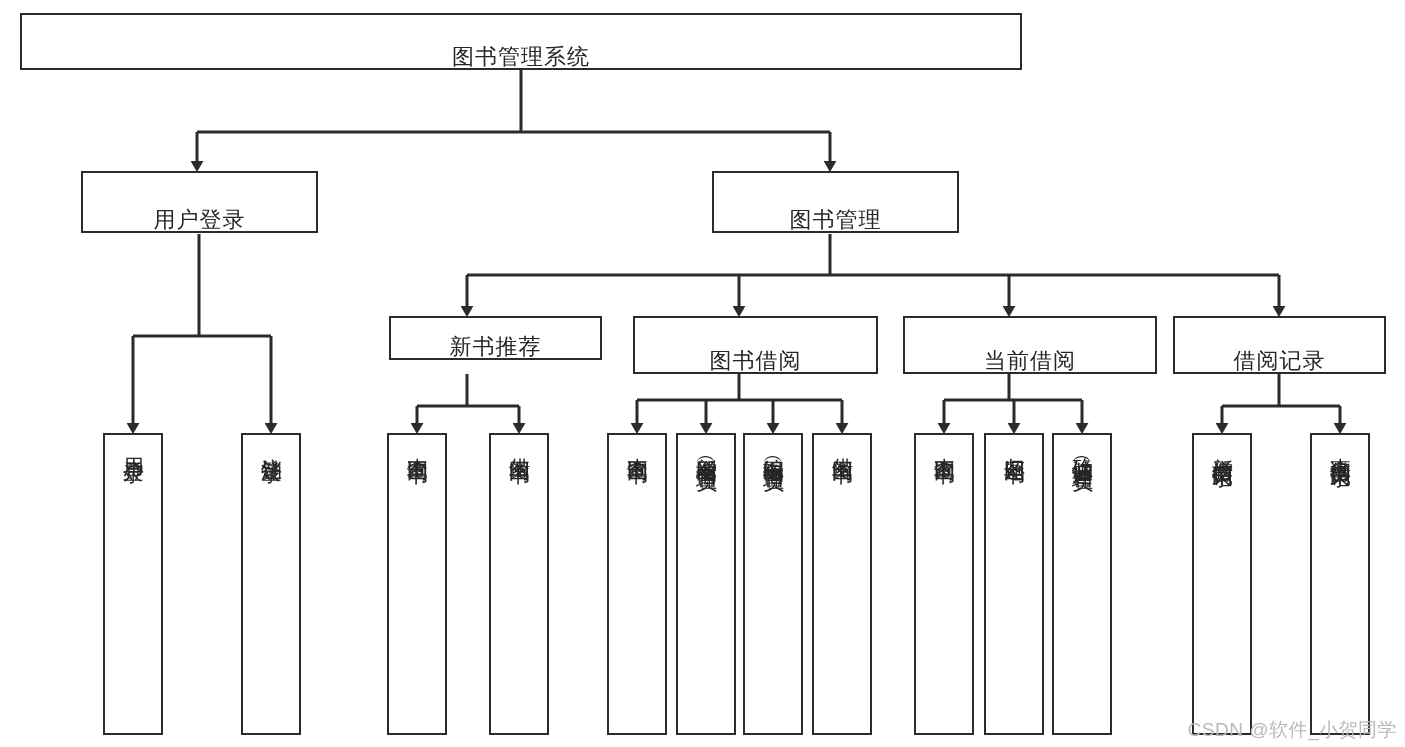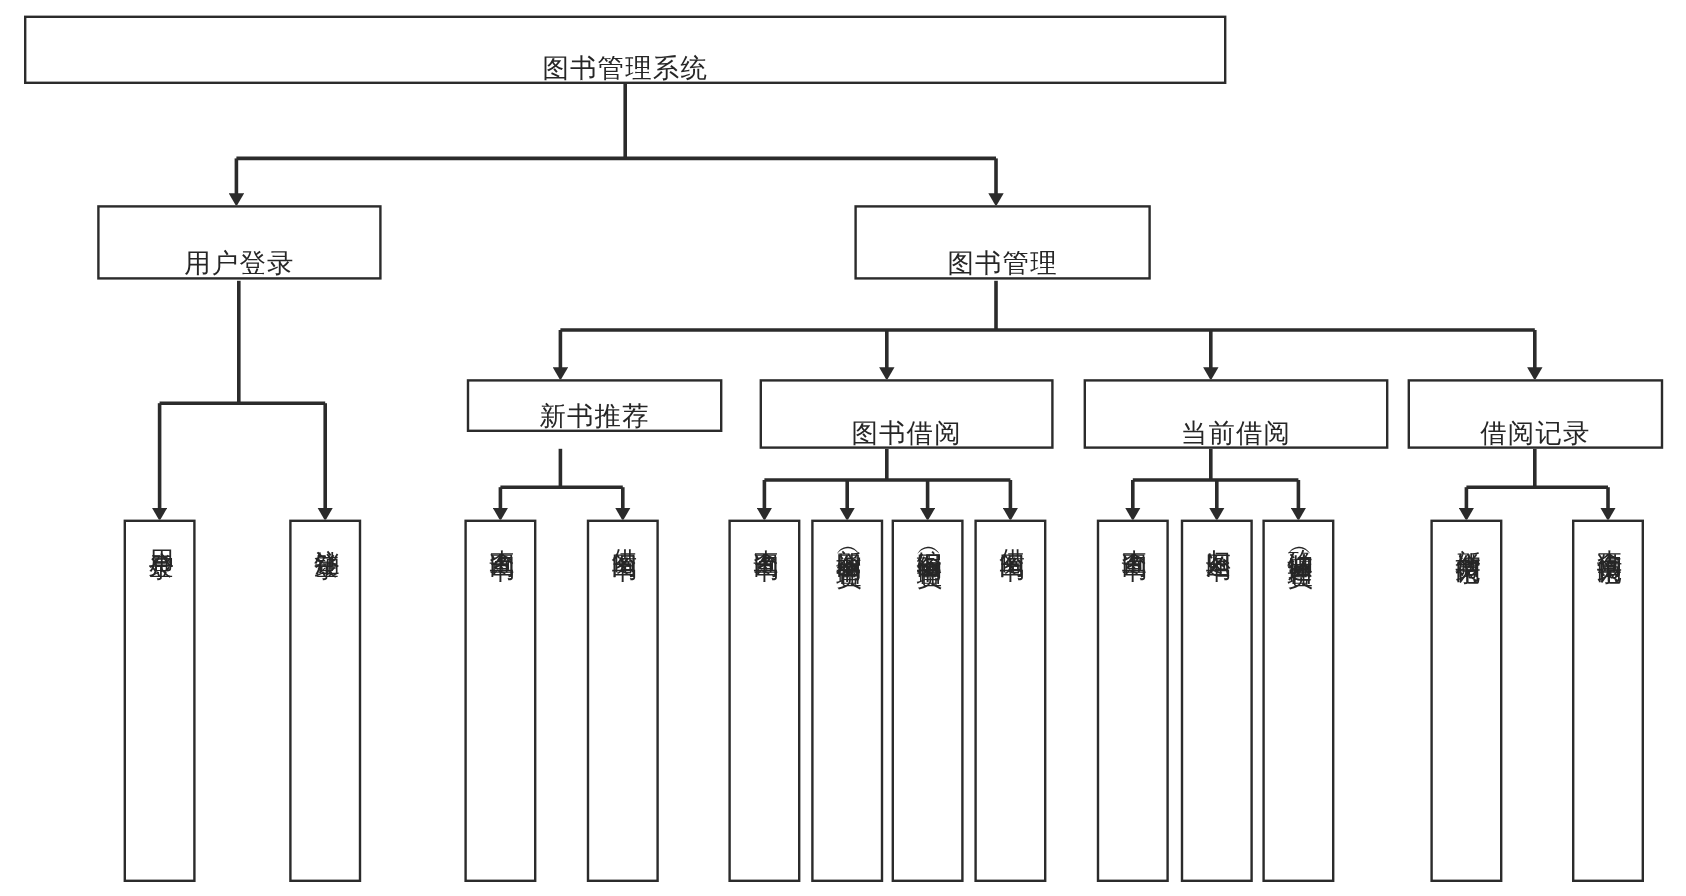--- a/index.html
+++ b/index.html
@@ -201,14 +201,15 @@
   </div>
 
   <div class="node v" style="left:1192px; top:433px; width:60px; height:302px;">
     <span class="lbl">新增借阅记录</span>
   </div>
 
   <div class="node v" style="left:1310px; top:433px; width:60px; height:302px;">
     <span class="lbl">查询借阅记录</span>
   </div>
 
+  <div id="watermark">CSDN @软件_小贺同学</div>
 
 </div>
 
 </body></html>

